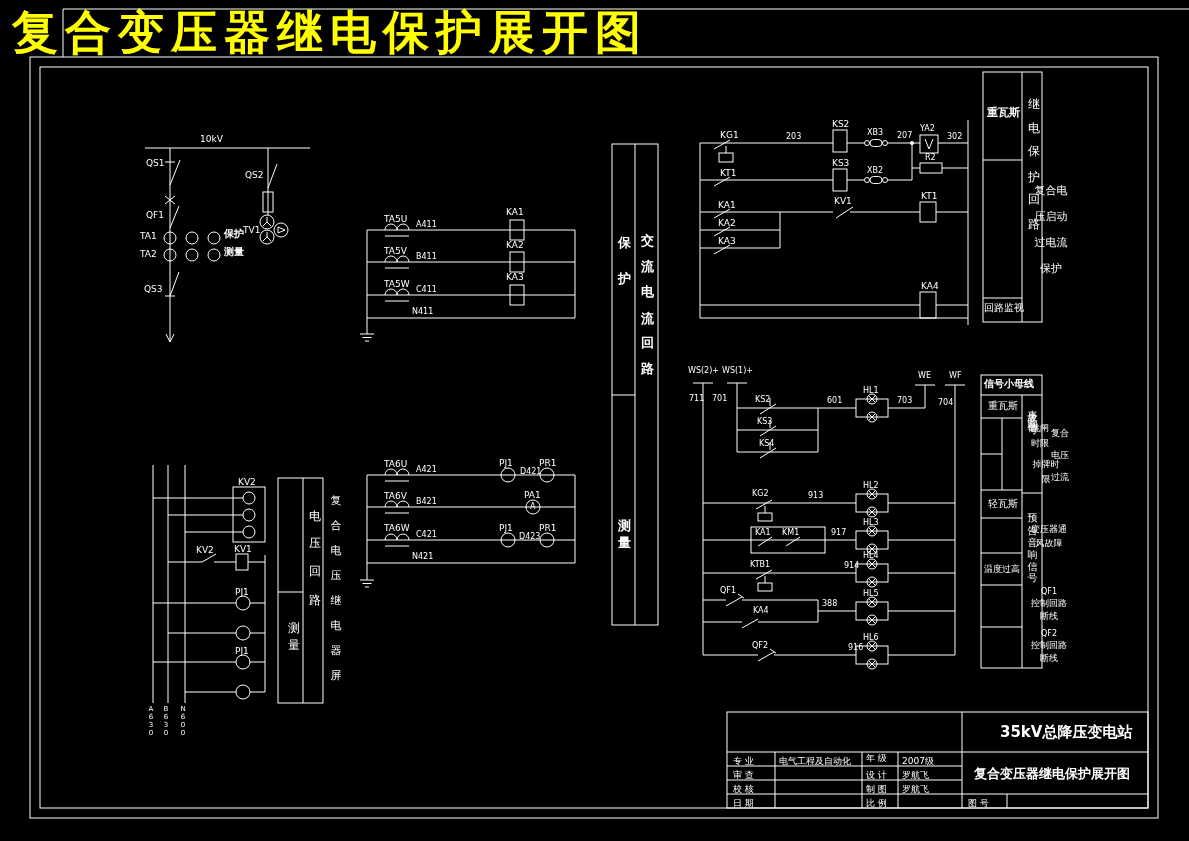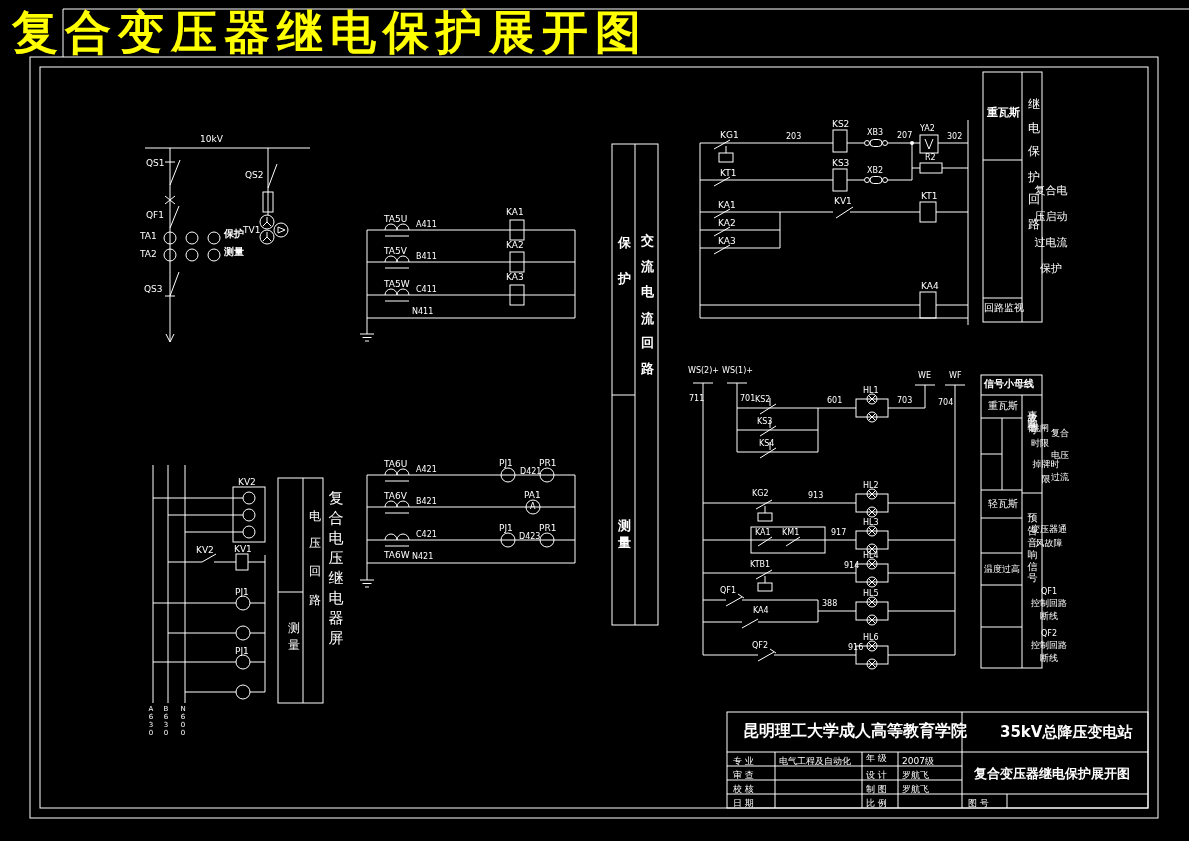--- a/index.html
+++ b/index.html
@@ -333,21 +333,21 @@
 <span class="L t8" style="left:416px;top:220px">A411</span>
 <span class="L t8" style="left:416px;top:252px">B411</span>
 <span class="L t8" style="left:416px;top:285px">C411</span>
 <span class="L t8" style="left:412px;top:307px">N411</span>
 <span class="L" style="left:506px;top:207px">KA1</span>
 <span class="L" style="left:506px;top:240px">KA2</span>
 <span class="L" style="left:506px;top:272px">KA3</span>
 
 <span class="L" style="left:384px;top:459px">TA6U</span>
 <span class="L" style="left:384px;top:491px">TA6V</span>
-<span class="L" style="left:384px;top:550px">TA6W</span>
+<span class="L" style="left:384px;top:523px">TA6W</span>
 <span class="L t8" style="left:416px;top:465px">A421</span>
 <span class="L t8" style="left:416px;top:497px">B421</span>
 <span class="L t8" style="left:416px;top:530px">C421</span>
 <span class="L t8" style="left:412px;top:552px">N421</span>
 <span class="L" style="left:499px;top:458px">PJ1</span>
 <span class="L t8" style="left:520px;top:467px">D421</span>
 <span class="L" style="left:539px;top:458px">PR1</span>
 <span class="L" style="left:524px;top:490px">PA1</span>
 <span class="L" style="left:530px;top:502px;font-size:8px">A</span>
 <span class="L" style="left:499px;top:523px">PJ1</span>
@@ -359,21 +359,21 @@
 <div class="vt b" style="left:638px;top:222px;letter-spacing:26px">交流电流回路</div>
 
 <span class="L" style="left:238px;top:477px">KV2</span>
 <span class="L" style="left:196px;top:545px">KV2</span>
 <span class="L" style="left:234px;top:544px">KV1</span>
 <span class="L" style="left:235px;top:587px">PJ1</span>
 <span class="L" style="left:235px;top:646px">PJ1</span>
 <div class="vt" style="left:147px;top:705px;font-size:7px">A630</div>
 <div class="vt" style="left:162px;top:705px;font-size:7px">B630</div>
 <div class="vt" style="left:179px;top:705px;font-size:7px">N600</div>
-<div class="wt" style="left:280px;top:488px;width:16px;font-size:15px;line-height:20px">复合电压继电器屏</div>
+<div class="wt" style="left:280px;top:488px;width:16px;font-size:11px;line-height:25px">复合电压继电器屏</div>
 <div class="vt" style="left:285px;top:612px;letter-spacing:18px;font-size:12px">测量</div>
 <div class="vt" style="left:306px;top:500px;letter-spacing:28px;font-size:12px">电压回路</div>
 
 <span class="L" style="left:720px;top:130px">KG1</span>
 <span class="L t8" style="left:786px;top:132px">203</span>
 <span class="L" style="left:832px;top:119px">KS2</span>
 <span class="L t8" style="left:867px;top:128px">XB3</span>
 <span class="L t8" style="left:897px;top:131px">207</span>
 <span class="L t8" style="left:920px;top:124px">YA2</span>
 <span class="L t8" style="left:947px;top:132px">302</span>
@@ -389,21 +389,21 @@
 <span class="L" style="left:921px;top:281px">KA4</span>
 
 <span class="L t11 b" style="left:987px;top:108px">重瓦斯</span>
 <div class="wt" style="left:985px;top:178px;width:36px;font-size:11px;line-height:26px">复合电压启动过电流保护</div>
 <span class="L t10" style="left:984px;top:303px">回路监视</span>
 <div class="vt" style="left:1025px;top:88px;letter-spacing:24px;font-size:12px">继电保护回路</div>
 
 <span class="L t8" style="left:688px;top:366px">WS(2)+</span>
 <span class="L t8" style="left:722px;top:366px">WS(1)+</span>
 <span class="L t8" style="left:689px;top:394px">711</span>
-<span class="L t8" style="left:740px;top:394px">701</span>
+<span class="L t8" style="left:712px;top:394px">701</span>
 <span class="L t8" style="left:755px;top:395px">KS2</span>
 <span class="L t8" style="left:757px;top:417px">KS3</span>
 <span class="L t8" style="left:759px;top:439px">KS4</span>
 <span class="L t8" style="left:827px;top:396px">601</span>
 <span class="L t8" style="left:863px;top:386px">HL1</span>
 <span class="L t8" style="left:897px;top:396px">703</span>
 <span class="L t8" style="left:918px;top:371px">WE</span>
 <span class="L t8" style="left:949px;top:371px">WF</span>
 <span class="L t8" style="left:938px;top:398px">704</span>
 <span class="L t8" style="left:752px;top:489px">KG2</span>
@@ -432,21 +432,20 @@
 <span class="L t10" style="left:988px;top:499px">轻瓦斯</span>
 <div class="wt" style="left:983px;top:522px;width:36px;font-size:9px;line-height:14px">变压器通风故障</div>
 <span class="L" style="left:984px;top:564px">温度过高</span>
 <div class="wt" style="left:982px;top:587px;width:38px;font-size:8px;line-height:10px">QF1</div>
 <div class="wt" style="left:982px;top:597px;width:38px;font-size:9px;line-height:13px">控制回路断线</div>
 <div class="wt" style="left:982px;top:629px;width:38px;font-size:8px;line-height:10px">QF2</div>
 <div class="wt" style="left:982px;top:639px;width:38px;font-size:9px;line-height:13px">控制回路断线</div>
 <div class="vt" style="left:1025px;top:402px;letter-spacing:3px;font-size:10px">事故音响信号</div>
 <div class="vt" style="left:1025px;top:505px;letter-spacing:12px;font-size:10px">预告音响信号</div>
 
-<span class="tbv b" style="left:743px;top:721px;font-size:16px">昆明理工大学成人高等教育学院</span>
 <span class="tbv b" style="left:1000px;top:723px;font-size:15px">35kV总降压变电站</span>
 <span class="tbv b" style="left:974px;top:765px;font-size:13px">复合变压器继电保护展开图</span>
 <span class="tbv" style="left:733px;top:755px">专 业</span>
 <span class="tbv" style="left:779px;top:755px">电气工程及自动化</span>
 <span class="tbv" style="left:866px;top:752px">年 级</span>
 <span class="tbv" style="left:902px;top:755px">2007级</span>
 <span class="tbv" style="left:733px;top:769px">审 查</span>
 <span class="tbv" style="left:779px;top:769px"></span>
 <span class="tbv" style="left:866px;top:769px">设 计</span>
 <span class="tbv" style="left:902px;top:769px">罗航飞</span>

